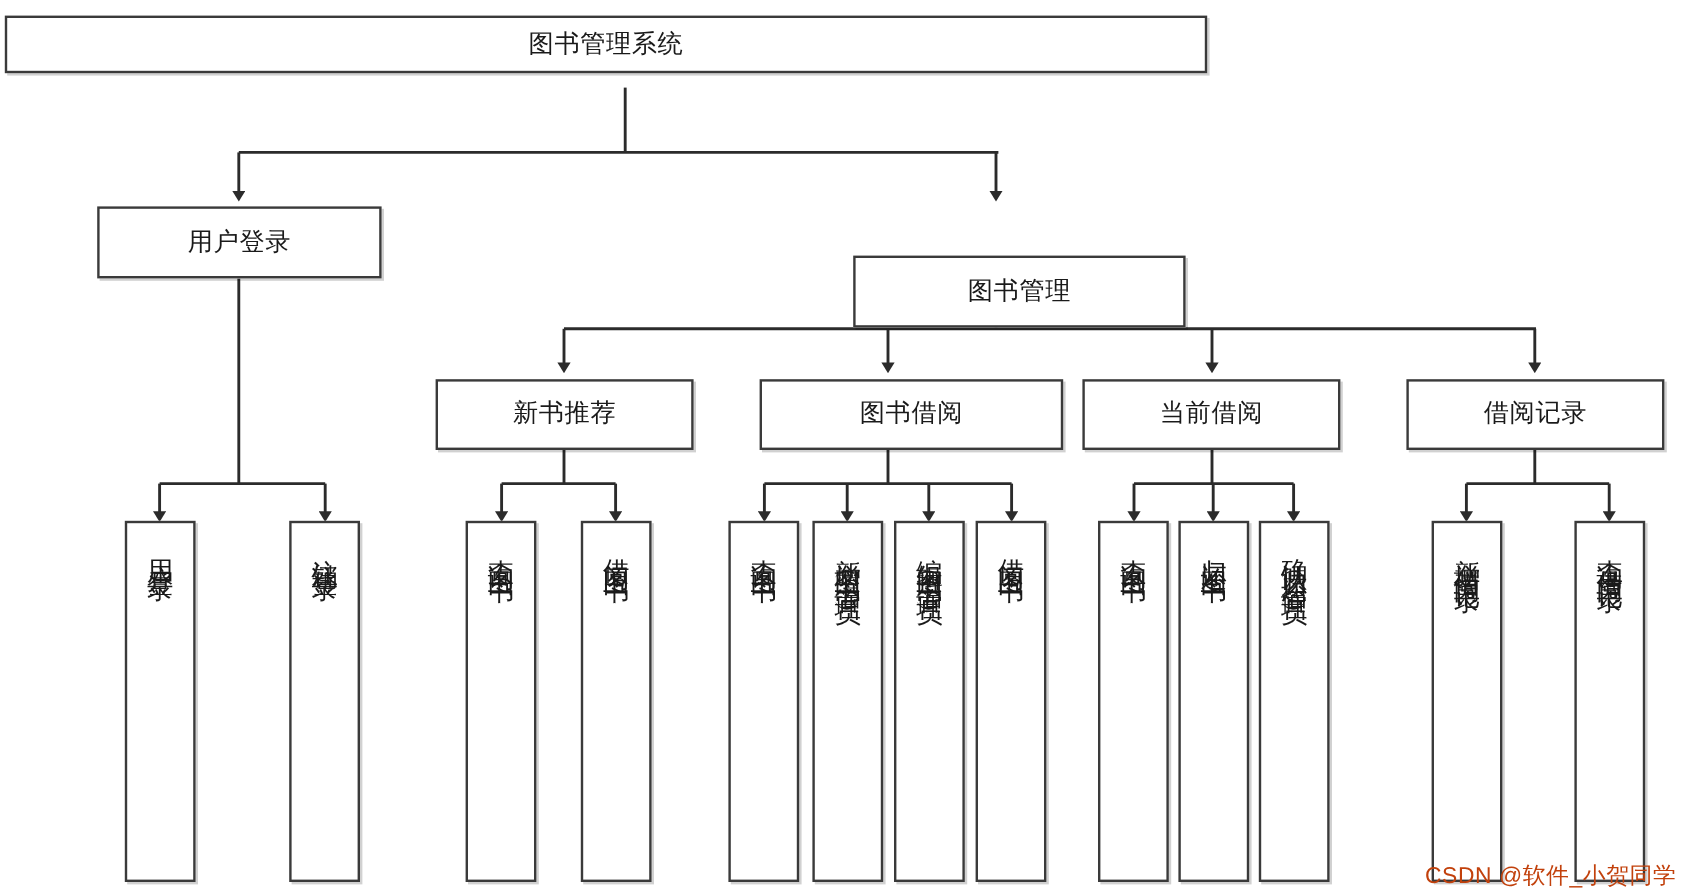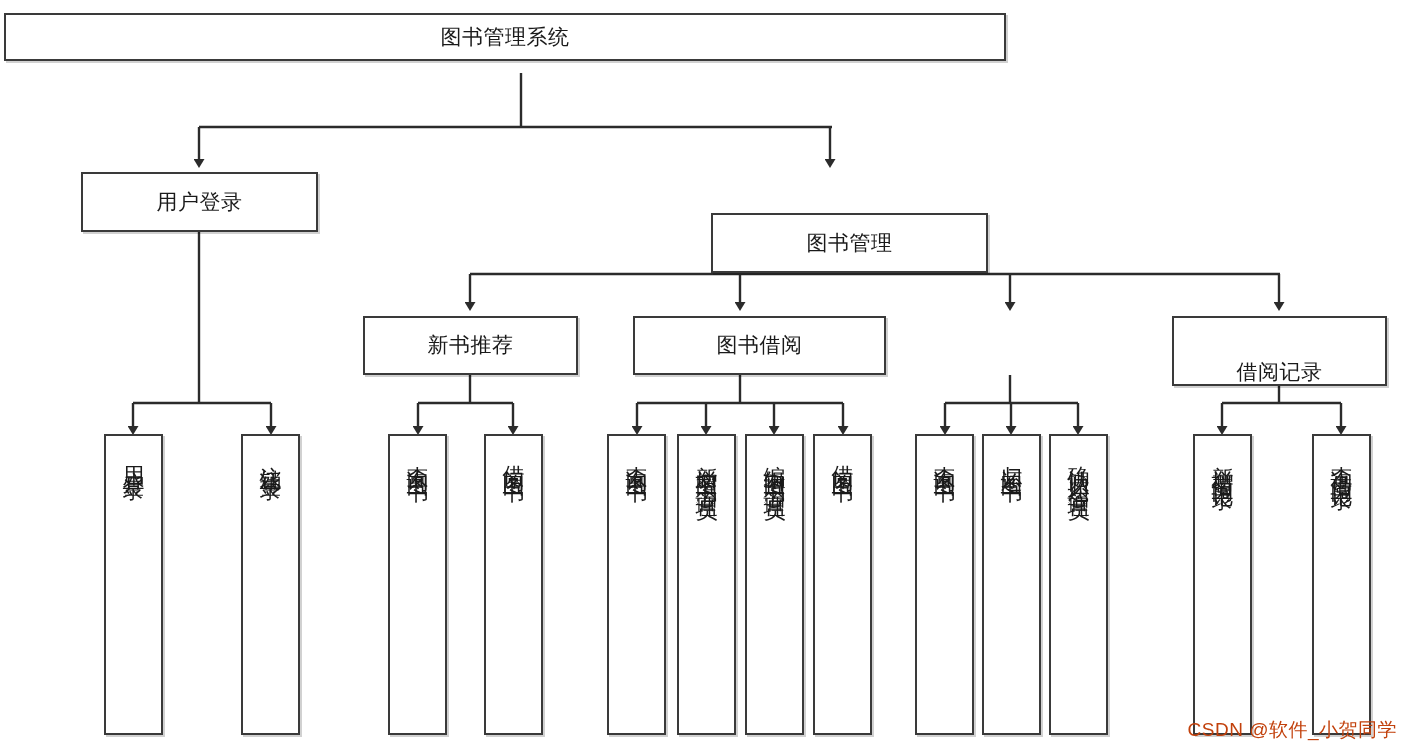--- a/index.html
+++ b/index.html
@@ -127,21 +127,24 @@
   <div class="node" style="left:711px; top:172px; width:277px; height:60px;margin-top:41px;">
     <span class="node-label">图书管理</span>
   </div>
 
   <div class="node" style="left:363px; top:316px; width:215px; height:59px;">
     <span class="node-label">新书推荐</span>
   </div>
   <div class="node" style="left:633px; top:316px; width:253px; height:59px;">
     <span class="node-label">图书借阅</span>
   </div>
-  <div class="node" style="left:1172px; top:316px; width:215px; height:70px;align-items:flex-end;">
+  <div class="node" style="left:902px; top:316px; width:215px; height:59px;">
+    <span class="node-label">当前借阅</span>
+  </div>
+  <div class="node" style="left:1172px; top:316px; width:215px; height:59px;">
     <span class="node-label">借阅记录</span>
   </div>
 
   <div class="node vertical" style="left:104px; top:434px; width:59px; height:301px;">
     <span class="node-label">用户登录</span>
   </div>
   <div class="node vertical" style="left:241px; top:434px; width:59px; height:301px;">
     <span class="node-label">注销登录</span>
   </div>
 

